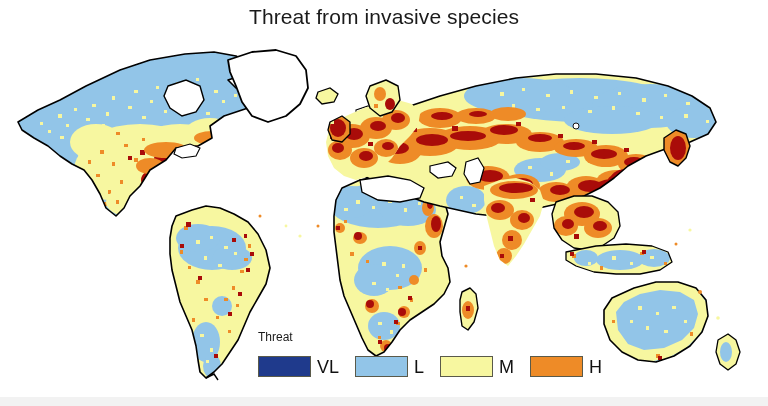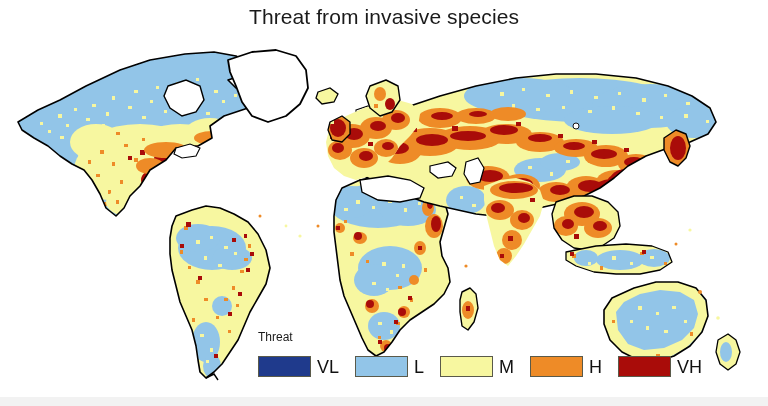--- a/index.html
+++ b/index.html
@@ -712,22 +712,18 @@
       <div class="legend-item">
         <span class="legend-swatch" style="background-color: rgb(247, 247, 160);"></span>
         <span class="legend-label">M</span>
       </div>
 
       <div class="legend-item">
         <span class="legend-swatch" style="background-color: rgb(238, 139, 39);"></span>
         <span class="legend-label">H</span>
       </div>
 
-      <div class="legend-item">
-        <span class="legend-swatch" style="background-color: rgb(169, 12, 9);"></span>
-        <span class="legend-label">VH</span>
-      </div>
 
     </div>
   </div>
 
   <div id="bottom-strip"></div>
 </div>
 
 </body></html>

